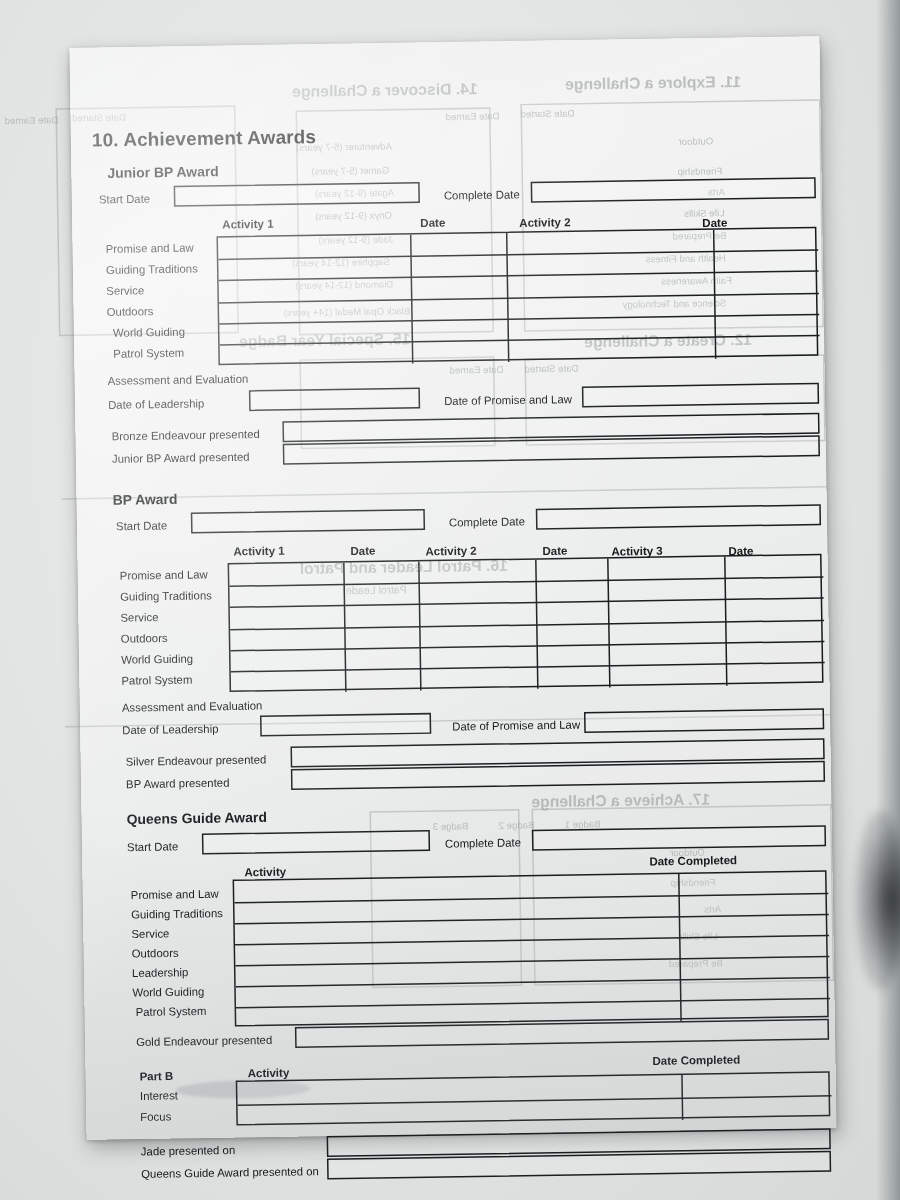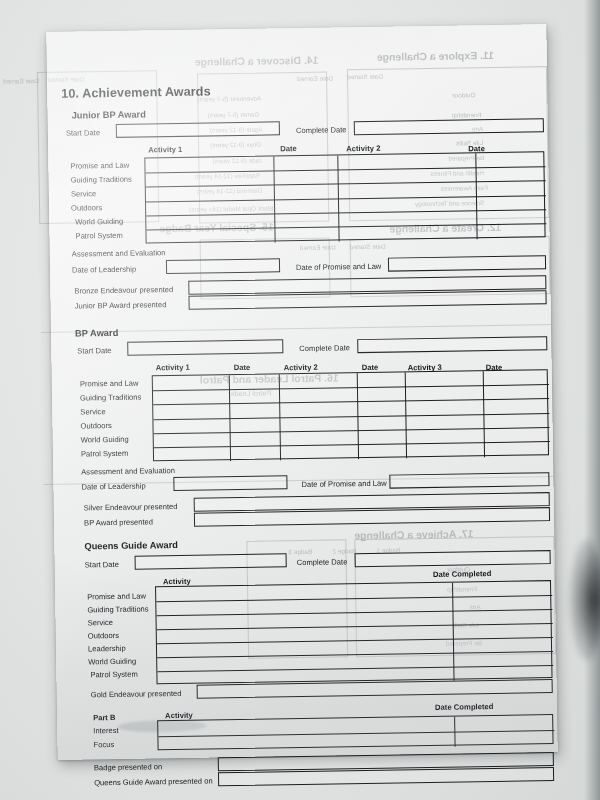--- a/index.html
+++ b/index.html
@@ -303,20 +303,20 @@
       <div class="t colh" style="left:378px; top:678px;">Date Completed</div>
 
       <div class="t lbl" style="left:36px; top:696px;">Interest</div>
       <div class="t lbl" style="left:36px; top:710px;">Focus</div>
 
       <div class="tbl" style="left:100px; top:690px; width:396px; height:30px;">
         <div class="vline" style="left:296px; top:0; height:30px;"></div>
         <div class="hline" style="left:0; top:15px; width:396px;"></div>
       </div>
 
-      <div class="t lbl" style="left:36px; top:733px;">Badge presented on</div>
+      <div class="t lbl" style="left:36px; top:733px;">Jade presented on</div>
       <div class="box" style="left:160px; top:728px; width:336px; height:14px;"></div>
       <div class="t lbl" style="left:36px; top:748px;">Queens Guide Award presented on</div>
       <div class="box" style="left:160px; top:743px; width:336px; height:14px;"></div>
 
     </div>
   </div>
 </div>
 
 </body></html>

